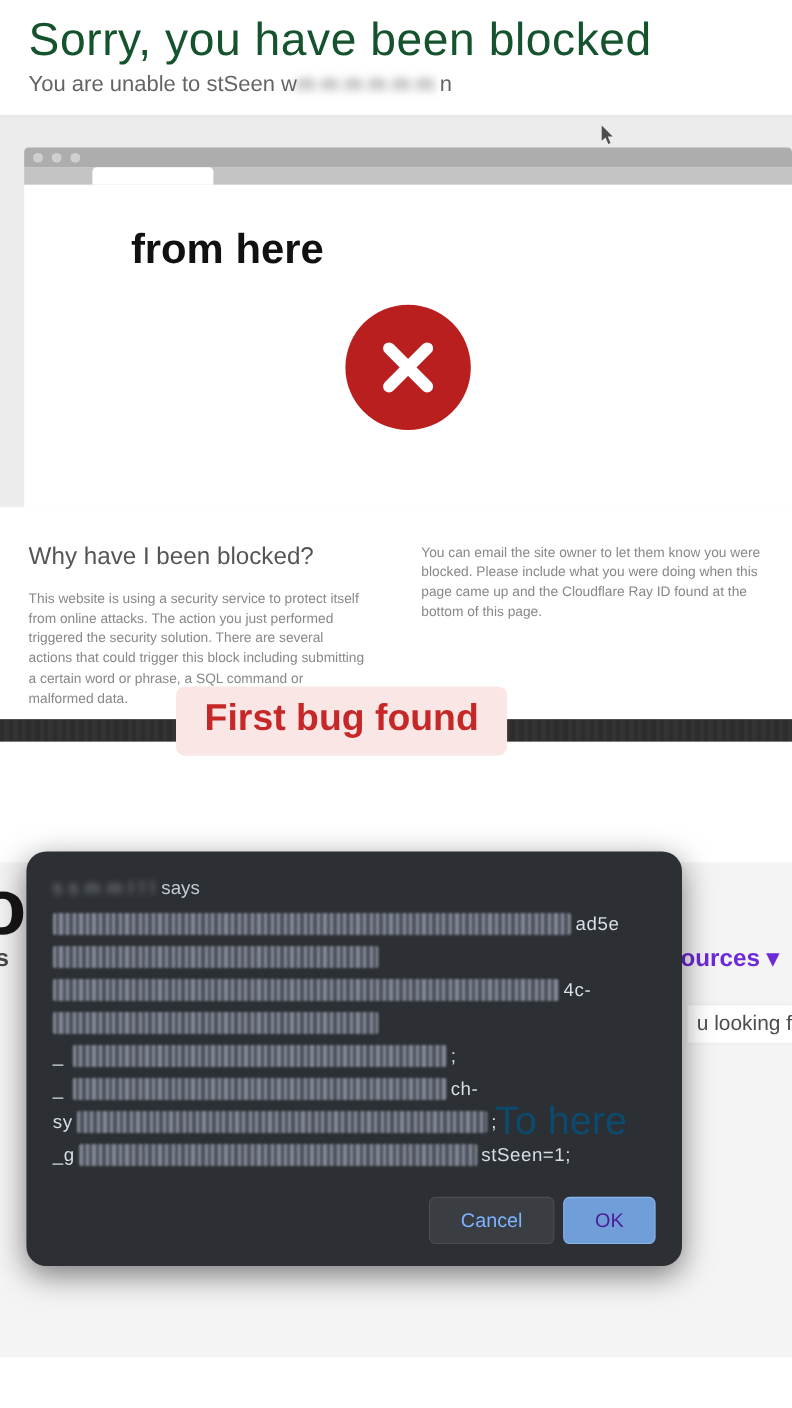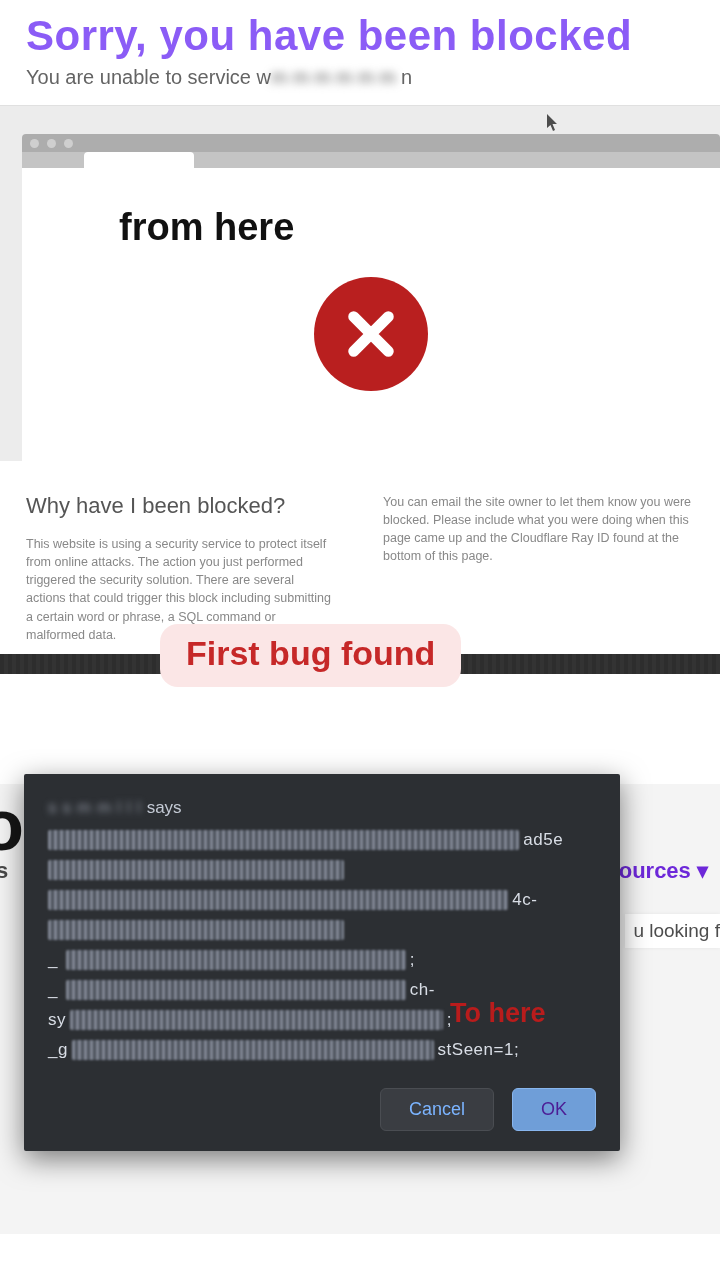--- a/index.html
+++ b/index.html
@@ -1,20 +1,20 @@
 <!DOCTYPE html>
 <html><head>
   <meta charset="utf-8">
   <style>
     * { box-sizing: border-box; margin: 0; padding: 0; }
     body { font-family: Arial, sans-serif; background: #fff; width: 720px; overflow-x: hidden; }
 
     
     .cf-header { padding: 12px 26px 16px; }
-    .cf-title { font-size: 42px; font-weight: 700; color: #8b5cf6; letter-spacing: .5px; }
+    .cf-title { font-size: 42px; font-weight: 400; color: #14532d; letter-spacing: .5px; }
     .cf-sub   { font-size: 20px; color: #646464; margin-top: 6px; }
     .cf-sub .blur { filter: blur(4px); letter-spacing: 5px; }
 
     
     .band { background: #ececec; border-top: 1px solid #e0e0e0; }
     .cursor { position: relative; height: 28px; }
     .cursor svg { position:absolute; top:8px; left:546px; width:14px; height:18px; fill:#4d4d4d; }
 
     .mockbrowser { margin-left: 22px; }
     .toolbar { height: 18px; background: #adadad; border-radius: 4px 4px 0 0; display:flex; align-items:center; padding-left:8px; gap:8px; }
@@ -29,54 +29,54 @@
     .redx svg { width:52px; height:52px; fill:#fff; }
 
     
     .cols { display:flex; gap:46px; padding: 32px 26px 10px; }
     .col  { flex:1; }
     .col h2 { font-size: 22px; font-weight: 400; color:#555; margin-bottom: 16px; }
     .col p  { font-size: 12.5px; line-height: 1.45; color:#888; }
 
     
     .pill-wrap { position:relative; height:0; }
-    .pill { position:absolute; z-index:20; left:160px; top:-30px; background:#fbe6e6; color:#c62828; font-size:34px; font-weight:800; padding:10px 26px 14px; border-radius:18px; white-space:nowrap; }
+    .pill { position:absolute; z-index:20; left:160px; top:-30px; background:#fbe6e6; color:#c62828; font-size:34px; font-weight:800; padding:10px 26px 14px; border-radius:8px; white-space:nowrap; }
 
     
     .dark-band { background:#2b2b2b; position:relative; background-image:repeating-linear-gradient(90deg,#2d2d2d 0 4px,#333 4px 8px); height:20px; }
     .behind-text-zone { position:relative; background:#f4f4f4; min-height:450px; }
     .behind-sources { position:absolute; right:12px; top:74px; font-size:22px; font-weight:700; color:#6d28d9; }
     .behind-looking { position:absolute; right:0; top:130px; font-size:19px; color:#4d4d4d; background:#fff; padding:6px 0 6px 8px; box-shadow:0 0 4px rgba(0,0,0,.06); }
     .behind-s       { position:absolute; left:-4px; top:74px; font-size:22px; font-weight:700; color:#494949; }
 
-    .dialog { position:absolute; left:24px; top:-10px; right:100px; background:#2c2f33; border-radius:2px; padding:24px 24px 20px; color:#cdd3dc; box-shadow:0 8px 28px rgba(0,0,0,.5); }
+    .dialog { position:absolute; left:24px; top:-10px; right:100px; background:#2c2f33; border-radius:18px; padding:24px 24px 20px; color:#cdd3dc; box-shadow:0 8px 28px rgba(0,0,0,.5); }
     .dlg-host { font-size:17px; color:#c4cad5; margin-bottom:12px; }
     .dlg-host .blur2 { filter:blur(3px); letter-spacing:6px; color:#8d939f; }
     .redacted-line { margin: 10px 0; display:flex; align-items:flex-end; gap:4px; }
     .smear { flex:0 0 auto; height:20px; border-radius:2px; background:repeating-linear-gradient(90deg,#818794 0 3px,#4d525c 3px 6px); filter:blur(1.2px); }
     .tail  { color:#d9dee6; font-size:17px; letter-spacing:.5px; white-space:nowrap; }
 
-    .to-here { position:absolute; left:450px; top:214px; font-size:27px; font-weight:700; color:#b91c1c; z-index:5; }
+    .to-here { position:absolute; left:450px; top:214px; font-size:36px; font-weight:400; color:#0c4a6e; z-index:5; }
 
-    .dlg-btns { display:flex; justify-content:flex-end; gap:18px; margin-top:28px; }
+    .dlg-btns { display:flex; justify-content:flex-end; gap:8px; margin-top:28px; }
     .btn { font-size:18px; padding:10px 28px; border-radius:6px; cursor:pointer; }
     .btn-cancel { background:#3a3d42; color:#7bb4ff; border:1px solid #4a4d52; }
     .btn-ok     { background:#6f9ed8; color:#4c1d95; border:1px solid #88b6ee; font-weight:400; }
 
     
     .bottom-word { font-size:72px; font-weight:800; color:#161616; letter-spacing:3px; margin-top:110px; margin-left:-20px; }
     .bottom-pad { height:30px; }
   </style>
 </head>
 <body>
 
 <div class="cf-header">
   <div class="cf-title">Sorry, you have been blocked</div>
   <div class="cf-sub">
-    <span>You are unable to service w</span><span class="blur">mmmmmm</span><span>n</span>
+    <span>You are unable to stSeen w</span><span class="blur">mmmmmm</span><span>n</span>
   </div>
 </div>
 
 <div class="band">
   <div class="cursor">
     <svg viewBox="0 0 12 18">
         <path d="M0 0 L0 14 L3.5 11 L6 17 L8 16 L5.5 10 L10 10 Z"></path>
       </svg>
   </div>
   <div class="mockbrowser">

